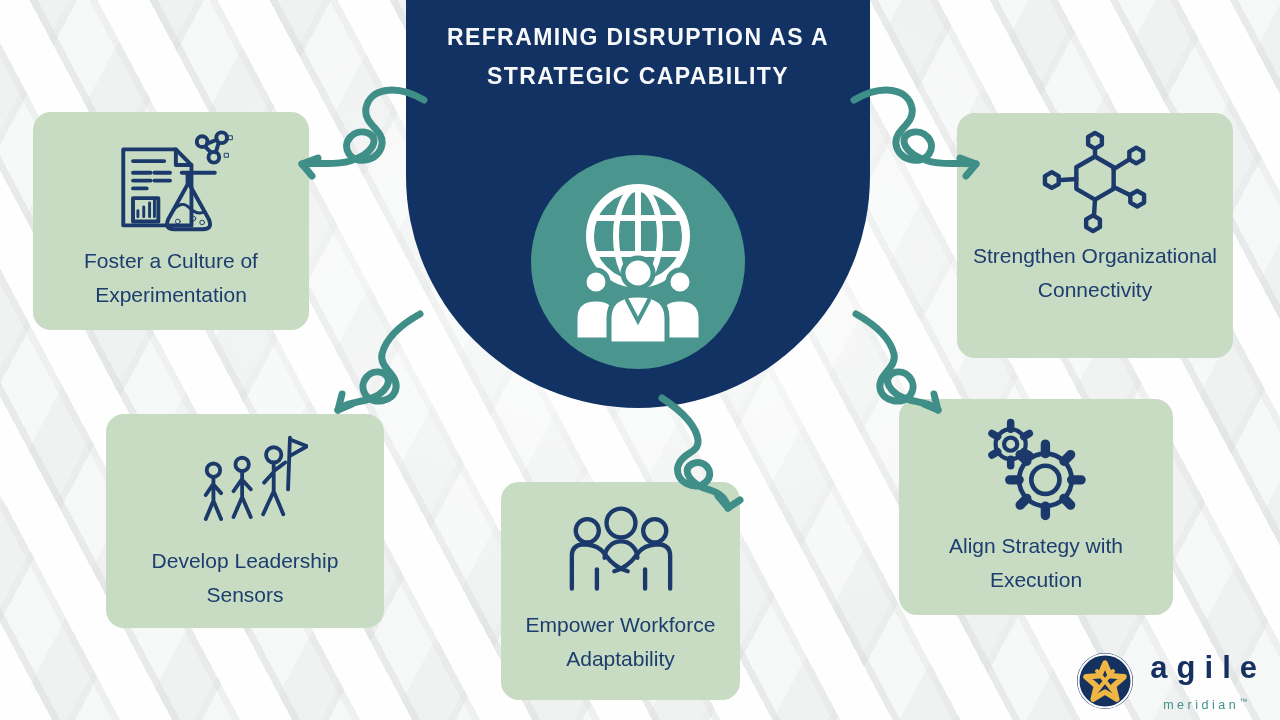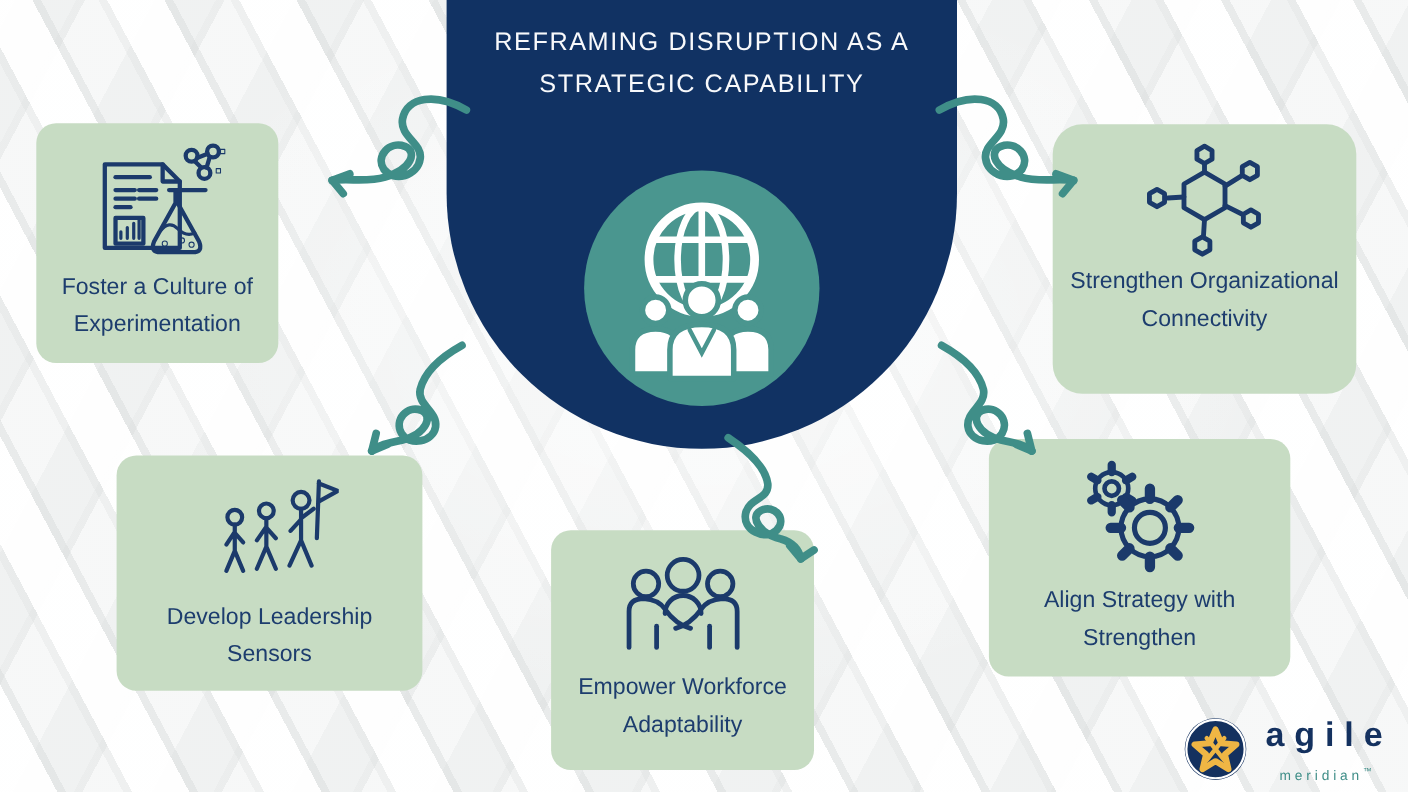--- a/index.html
+++ b/index.html
@@ -24,38 +24,38 @@
   }
   .banner{
     position:absolute;left:406px;top:0;width:464px;height:408px;
     background:#113263;
     border-radius:0 0 232px 232px;
     z-index:2;
   }
   .title{
     position:absolute;left:12px;right:12px;top:18px;
     text-align:center;color:#f8f9fb;
-    font-size:23px;font-weight:normal;letter-spacing:1.4px;line-height:1.7;
+    font-size:23px;font-weight:bold;letter-spacing:1.4px;line-height:1.7;
   }
   .emblem{
     position:absolute;left:125px;top:155px;width:214px;height:214px;
     border-radius:50%;background:#4a968f;
     display:flex;align-items:center;justify-content:center;
   }
   .card{
     position:absolute;background:#c7dcc3;border-radius:18px;
     display:flex;flex-direction:column;align-items:center;
     box-sizing:border-box;padding-top:16px;z-index:3;
   }
   .card .label{
     color:#1d3d6e;font-size:21px;font-weight:500;line-height:1.6;
     text-align:center;margin-top:4px;padding:0 10px;
   }
-  .card1{left:33px; top:112px; width:220px;height:218px;}
-  .card2{left:957px;top:113px;width:276px;height:245px;border-radius:27px;}
+  .card1{left:33px; top:112px; width:276px;height:218px;}
+  .card2{left:957px;top:113px;width:276px;height:245px;}
   .card3{left:106px;top:414px;width:278px;height:214px;}
   .card4{left:501px;top:482px;width:239px;height:218px;}
   .card5{left:899px;top:399px;width:274px;height:216px;}
   .arrow{position:absolute;z-index:5;}
   .arrow path{stroke:#3f8e88;stroke-width:7;fill:none;stroke-linecap:round;stroke-linejoin:round;}
   .icon path,.icon circle,.icon ellipse,.icon line,.icon rect{
     stroke:#1b3a6b;fill:none;stroke-linecap:round;stroke-linejoin:round;
   }
   .logo{
     position:absolute;right:14px;bottom:8px;z-index:6;
@@ -205,21 +205,21 @@
       </g>
       <g stroke-width="8" stroke-linecap="butt">
         <path d="M51.9 38 L57.9 41.5 M38 46 V53 M24.1 38 L18.1 41.5 M24.1 22 L18.1 18.5 M38 14 V7 M51.9 22 L57.9 18.5"></path>
       </g>
       <circle cx="75" cy="68" r="28" fill="#c7dcc3" stroke-width="5"></circle>
       <circle cx="75" cy="68" r="15" stroke-width="5"></circle>
       <g stroke-width="10" stroke-linecap="butt">
         <path d="M103 68 H113 M94.8 87.8 L101.9 94.9 M75 96 V106 M55.2 87.8 L48.1 94.9 M47 68 H37 M55.2 48.2 L48.1 41.1 M75 40 V30 M94.8 48.2 L101.9 41.1"></path>
       </g>
     </svg>
-    <div class="label">Align Strategy with Strengthen</div>
+    <div class="label">Align Strategy with Execution</div>
   </div>
 
   <div class="logo">
     <svg width="58" height="58" viewBox="0 0 58 58">
       <circle cx="29" cy="29" r="28" fill="#14315f"></circle>
       <circle cx="29" cy="29" r="26.5" fill="none" stroke="#ffffff" stroke-width="2"></circle>
       <g transform="translate(29,31)" stroke="#efb644" fill="none" stroke-width="5.5" stroke-linejoin="round" stroke-linecap="round">
         <path d="M0 -20 L5.3 -7.3 L19 -6.2 L8.6 2.8 L11.8 16.2 L0 9 L-11.8 16.2 L-8.6 2.8 L-19 -6.2 L-5.3 -7.3 Z"></path>
         <path d="M-8 -12 L8 8 M8 -12 L-8 8" stroke-width="4"></path>
       </g>

